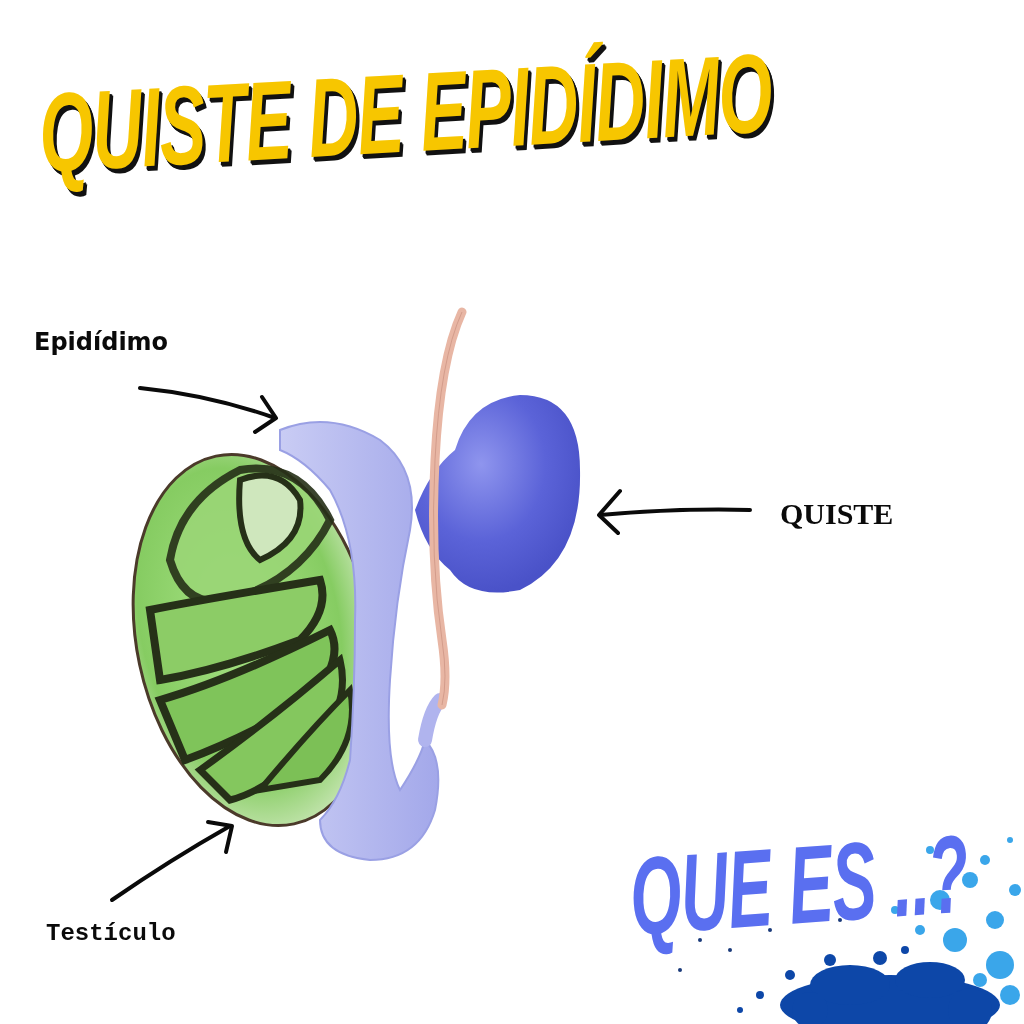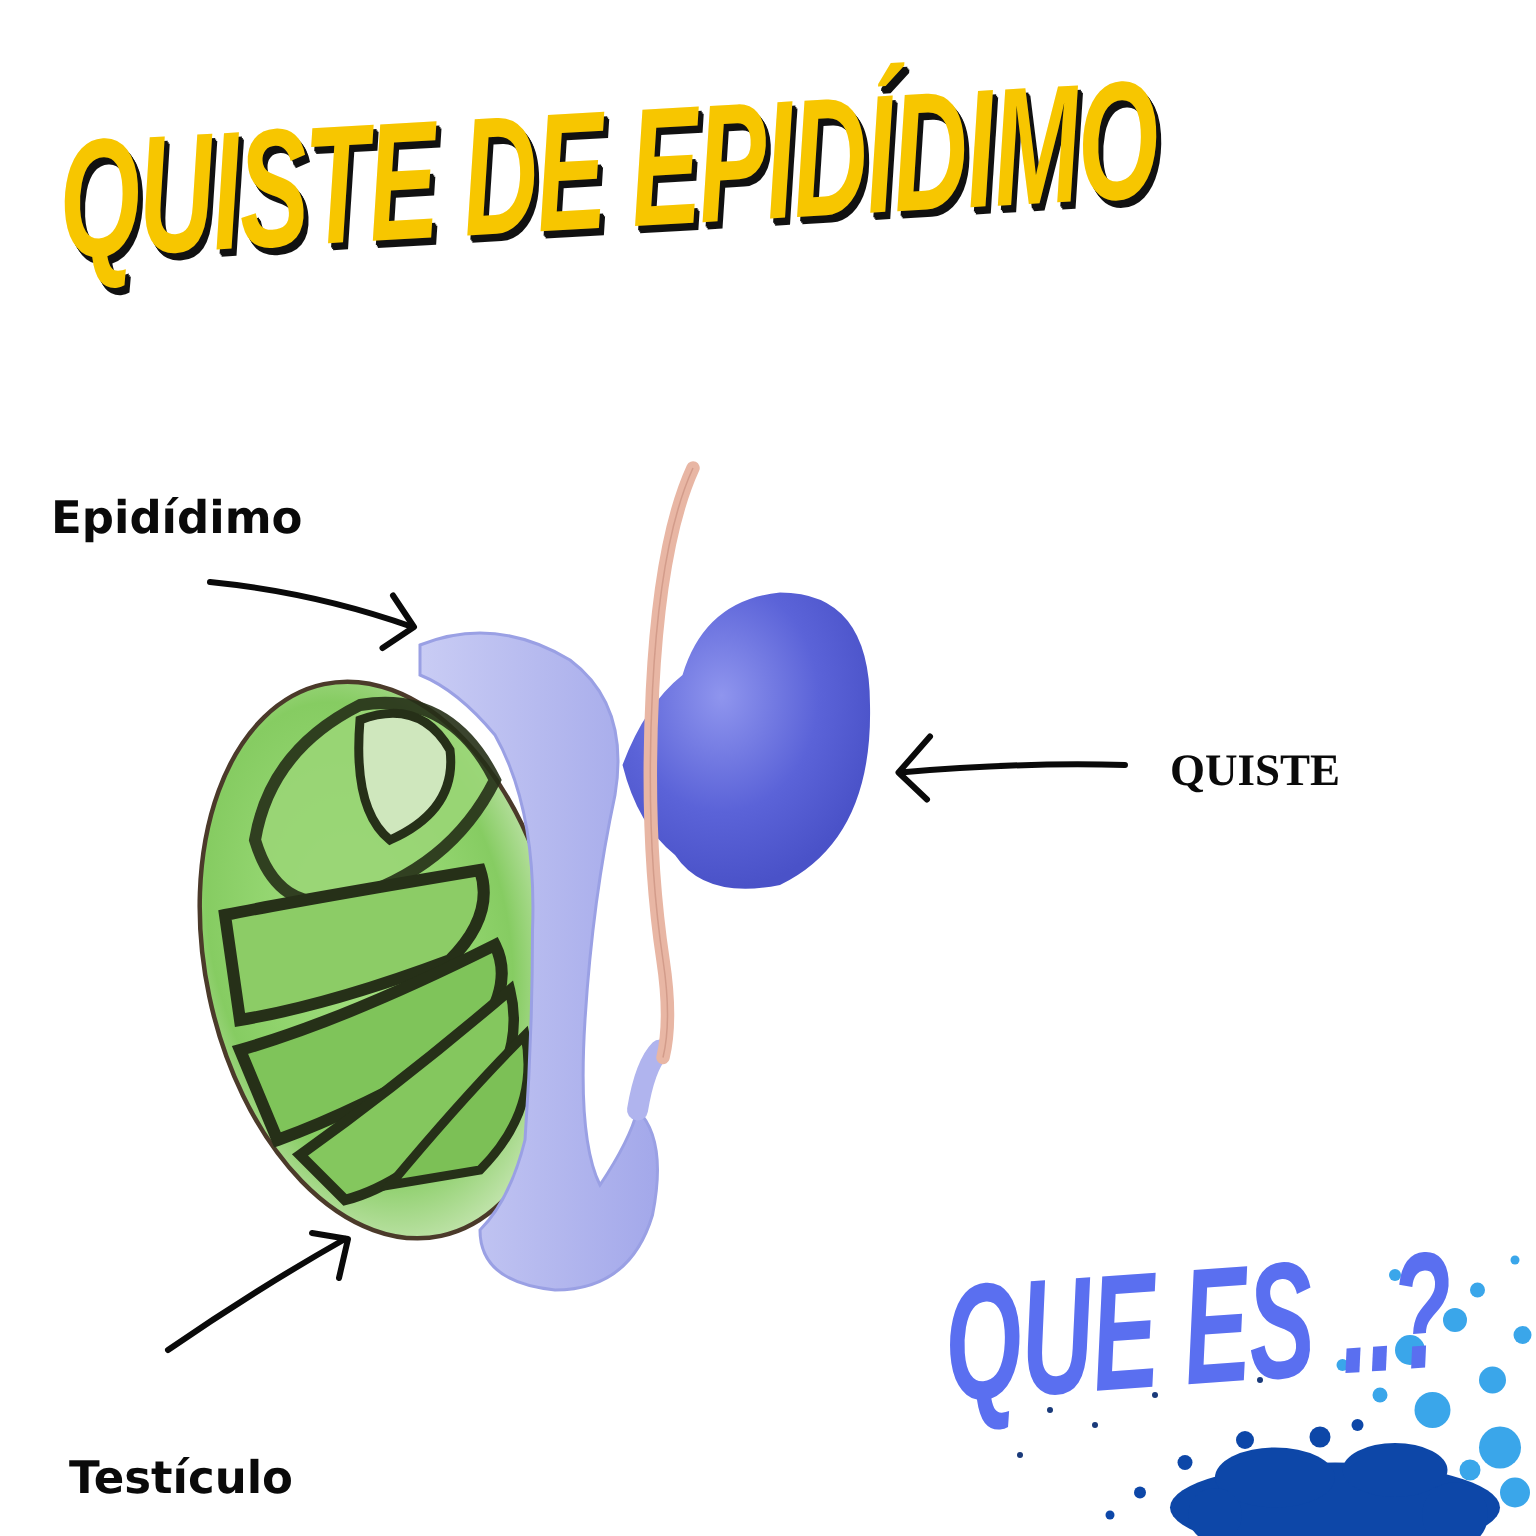--- a/index.html
+++ b/index.html
@@ -18,25 +18,25 @@
     font-weight: bold; font-style: italic;
     font-size: 112px; line-height: 1;
     letter-spacing: -2px;
     color: #f7c600;
     transform: scaleX(0.62); transform-origin: left center;
     text-shadow: 5px 5px 0 #111111, 4px 4px 0 #111111, 3px 3px 0 #111111;
     white-space: nowrap;
   }
   .label {
     position: absolute; font-family: "DejaVu Sans", sans-serif;
-    font-weight: bold; color: #0a0a0a; font-size: 30px; white-space: nowrap;
+    font-weight: bold; color: #0a0a0a; font-size: 24px; white-space: nowrap;
   }
   .label-epididimo { left: 34px; top: 328px; }
   .label-quiste { left: 780px; top: 497px; font-size: 30px; font-family: Liberation Serif, serif; }
-  .label-testiculo { left: 46px; top: 968px; }
+  .label-testiculo { left: 46px; top: 920px; font-family: Liberation Mono, monospace; }
   .arrow { position: absolute; overflow: visible; }
   .illustration { position: absolute; left: 0; top: 0; width: 1024px; height: 1024px; }
   .que-es {
     position: absolute; left: 630px; top: 842px;
     transform: rotate(-4deg); transform-origin: left center;
   }
   .que-es-text {
     display: inline-block;
     font-family: "Liberation Sans", sans-serif; font-weight: bold; font-style: italic;
     font-size: 110px; line-height: 1; color: #5a6ff0;

